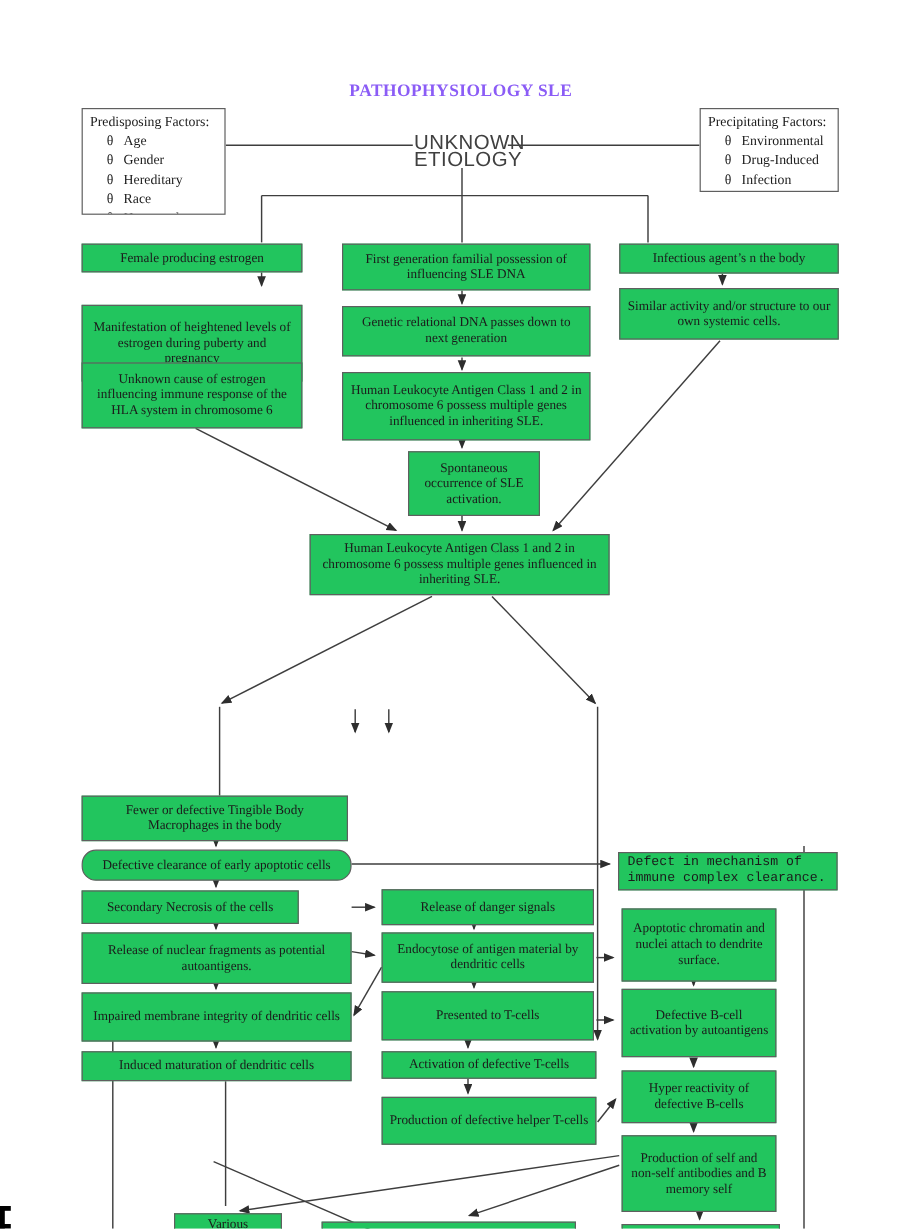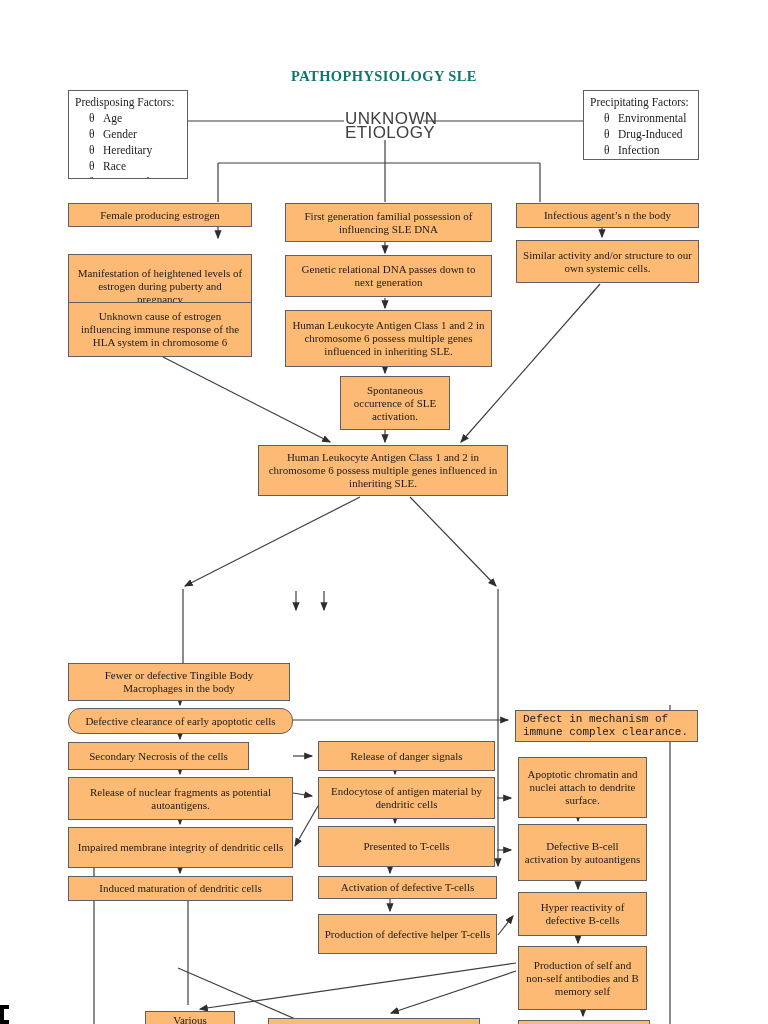--- a/index.html
+++ b/index.html
@@ -1,30 +1,30 @@
 <!DOCTYPE html>
 <html><head>
 <meta charset="utf-8">
 <style>
   html,body{margin:0;padding:0;background:#ffffff;}
   #canvas{position:relative;width:768px;height:1024px;background:#ffffff;overflow:hidden;
           font-family:"Liberation Serif","DejaVu Serif",serif;color:#1b1b1b;}
   #wires{position:absolute;left:0;top:0;width:768px;height:1024px;pointer-events:none;}
-  .box{position:absolute;box-sizing:border-box;border:1.5px solid #5f5f5f;background:#fdba74;
+  .box{position:absolute;box-sizing:border-box;border:1.5px solid #5f5f5f;background:#22c55e;
        display:flex;align-items:center;justify-content:center;text-align:center;
        font-size:11px;line-height:13px;padding:2px 5px;overflow:hidden;}
   .box.tl{align-items:flex-start;justify-content:flex-start;text-align:left;}
   .box.topalign{align-items:flex-start;}
   .factors{position:absolute;box-sizing:border-box;border:1.5px solid #5f5f5f;background:#fff;
            font-size:11.5px;line-height:16px;padding:3px 4px 0 6px;overflow:hidden;}
   .factors .ftitle{display:block;}
   .factor-row{display:flex;}
   .factor-row .bullet{width:14px;margin-left:14px;flex:0 0 auto;}
   .pagetitle{position:absolute;left:0;top:68px;width:100%;text-align:center;
-             font-size:14.5px;font-weight:bold;letter-spacing:.4px;color:#0f766e;}
+             font-size:14.5px;font-weight:bold;letter-spacing:.4px;color:#8b5cf6;}
   .etiology{position:absolute;left:345px;top:112px;width:78px;text-align:center;
             font-family:"Liberation Sans","DejaVu Sans",sans-serif;font-size:17px;
             line-height:13.5px;letter-spacing:.4px;color:#404040;background:#fff;}
   .corner-mark{position:absolute;left:0;top:1005px;width:9px;height:19px;
                border-left:4px solid #000;border-top:4px solid #000;border-bottom:4px solid #000;
                box-sizing:border-box;}
 </style>
 </head>
 <body>
 

